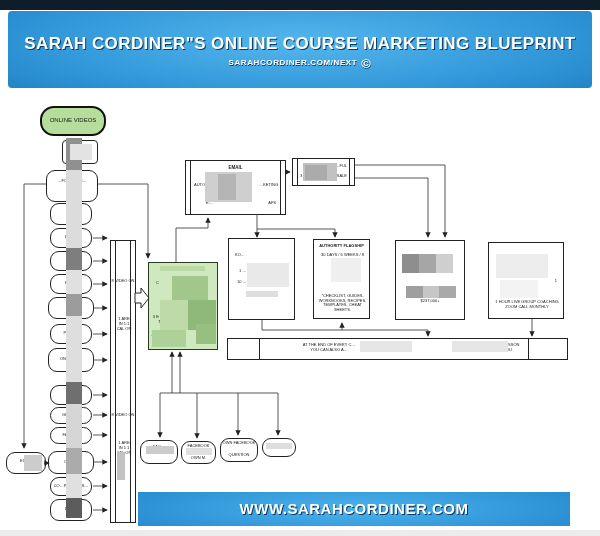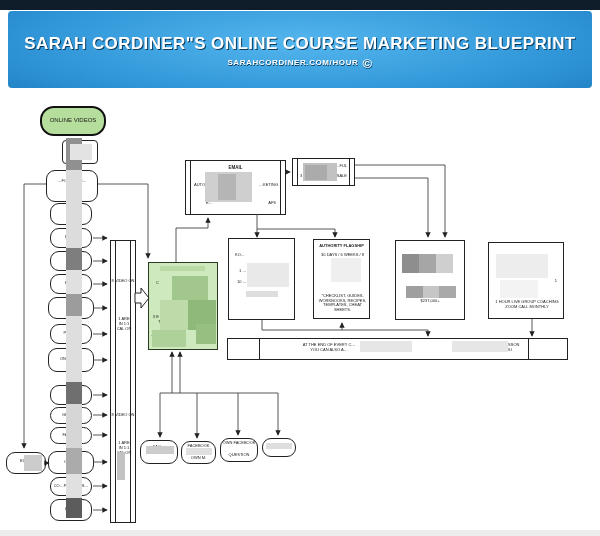--- a/index.html
+++ b/index.html
@@ -36,21 +36,21 @@
 </style>
 </head>
 <body>
 
 <div id="page">
 
   <div class="abs" id="topstrip"></div>
 
   <div class="abs" id="banner">
     <div class="title">SARAH CORDINER"S ONLINE COURSE MARKETING BLUEPRINT</div>
-    <div class="sub"><span>SARAHCORDINER.COM/HOUR</span><span class="cp">©</span></div>
+    <div class="sub"><span>SARAHCORDINER.COM/NEXT</span><span class="cp">©</span></div>
   </div>
 
   <svg id="wires" width="600" height="536">
     <defs>
       <marker id="ah" markerWidth="7" markerHeight="7" refX="5.2" refY="3" orient="auto">
         <path d="M0,0 L6,3 L0,6 z" fill="#222"></path>
       </marker>
     </defs>
     <g stroke="#444" stroke-width="0.9" fill="none">
       <path d="M46,184 L24,184 L24,448" marker-end="url(#ah)"></path>
@@ -212,15 +212,18 @@
   <div class="rd" style="left:423px;top:286px;width:16px;height:12px;background:#c6c6c6;"></div>
   <div class="rd" style="left:439px;top:286px;width:17px;height:12px;background:#a9a9a9;"></div>
   <div class="rd" style="left:496px;top:254px;width:52px;height:24px;background:#ededed;"></div>
   <div class="rd" style="left:500px;top:280px;width:38px;height:18px;background:#f3f3f3;"></div>
   <div class="rd" style="left:360px;top:341px;width:52px;height:11px;background:#e6e6e6;"></div>
   <div class="rd" style="left:452px;top:341px;width:56px;height:11px;background:#e6e6e6;"></div>
   <div class="rd" style="left:146px;top:446px;width:28px;height:8px;background:#cccccc;"></div>
   <div class="rd" style="left:186px;top:448px;width:26px;height:7px;background:#e0e0e0;"></div>
   <div class="rd" style="left:266px;top:443px;width:26px;height:6px;background:#dedede;"></div>
 
+  <div class="abs" id="footer">
+    <div class="url">WWW.SARAHCORDINER.COM</div>
+  </div>
   <div class="abs" id="btmstrip"></div>
 
 </div>
 
 </body></html>

